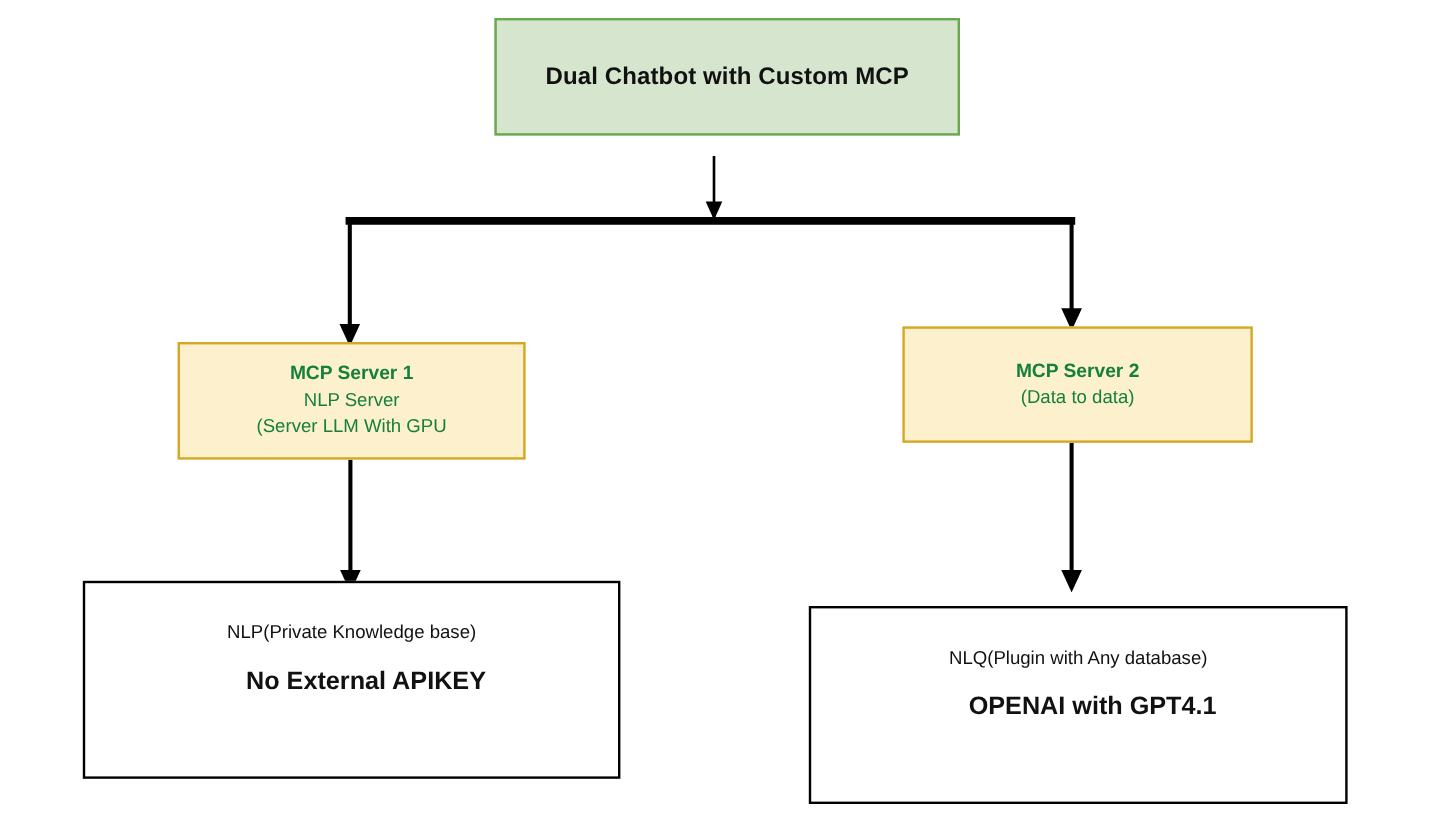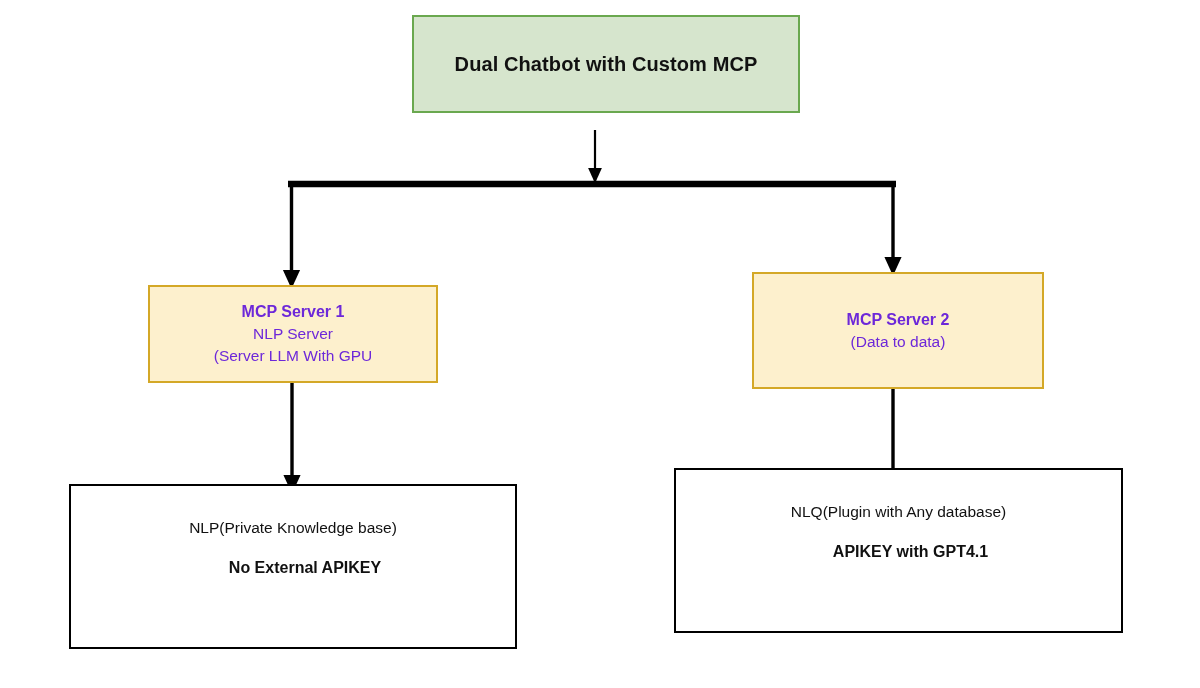--- a/index.html
+++ b/index.html
@@ -60,26 +60,26 @@
   #server1-node {
     left: 148px;
     top: 285px;
     width: 290px;
     height: 98px;
   }
   #server2-node {
     left: 752px;
     top: 272px;
     width: 292px;
-    height: 117px;
+    height: 97px;
   }
   .server-node .line {
     font-size: 15.5px;
     line-height: 22px;
-    color: #6d28d9;
+    color: #15803d;
     text-align: center;
   }
   .server-node .line.strong {
     font-weight: bold;
     font-size: 16px;
   }
   
   .detail-node {
     background: #ffffff;
     border: 2px solid #000000;
@@ -87,36 +87,36 @@
     padding-top: 30px;
   }
   #detail1-node {
     left: 69px;
     top: 484px;
     width: 448px;
     height: 165px;
   }
   #detail2-node {
     left: 674px;
-    top: 468px;
+    top: 505px;
     width: 449px;
     height: 165px;
     align-items: center;
   }
   .detail-node .line {
     font-size: 15.5px;
     line-height: 23px;
     color: #111111;
   }
   .detail-node .spacer {
     height: 17px;
   }
   .detail-node .line.strong {
     font-weight: bold;
-    font-size: 16px;
+    font-size: 21px;
     margin-left: 24px;
   }
 </style>
 </head>
 <body>
 
 <div id="canvas">
 
   <svg class="connectors" viewBox="0 0 1200 688" width="1200" height="688" xmlns="http://www.w3.org/2000/svg">
     <defs>
@@ -158,16 +158,16 @@
 
   <div class="node detail-node" id="detail1-node">
     <div class="line">NLP(Private Knowledge base)</div>
     <div class="spacer"></div>
     <div class="line strong">No External APIKEY</div>
   </div>
 
   <div class="node detail-node" id="detail2-node">
     <div class="line">NLQ(Plugin with Any database)</div>
     <div class="spacer"></div>
-    <div class="line strong">APIKEY with GPT4.1</div>
+    <div class="line strong">OPENAI with GPT4.1</div>
   </div>
 
 </div>
 
 </body></html>

